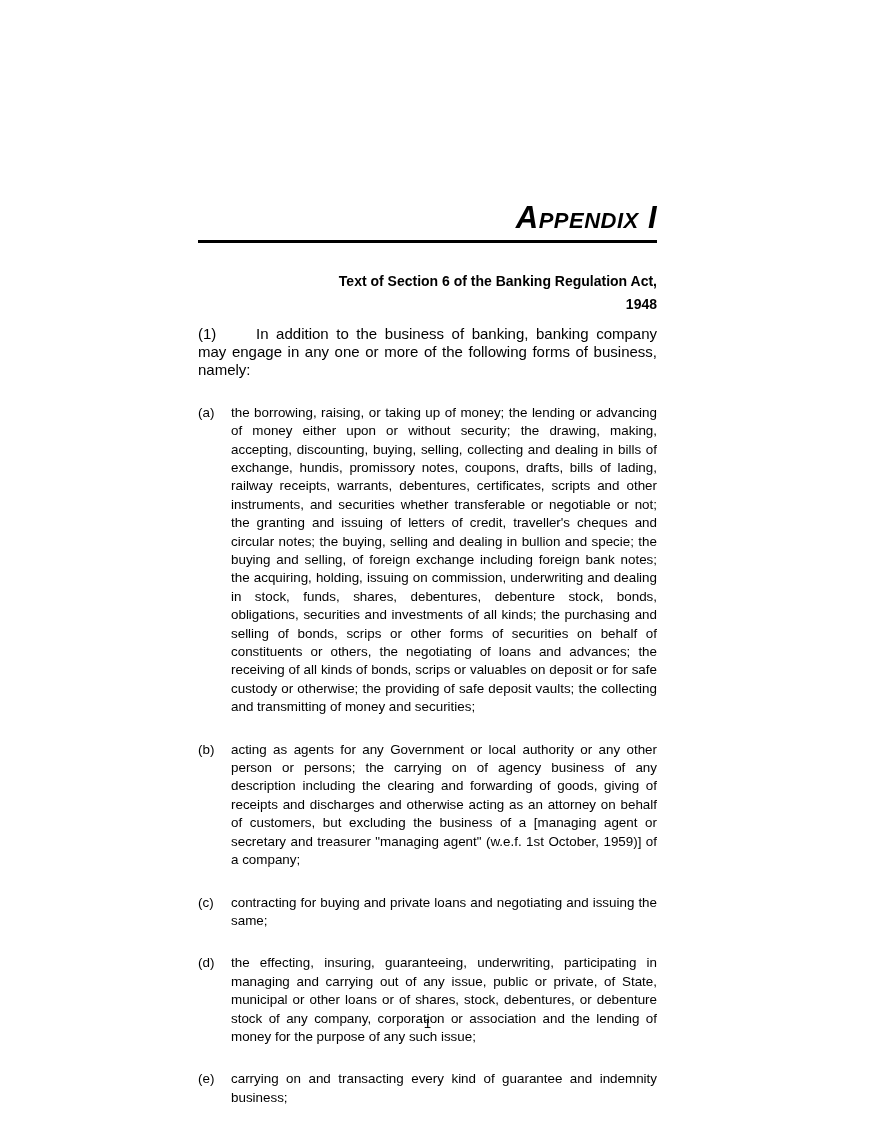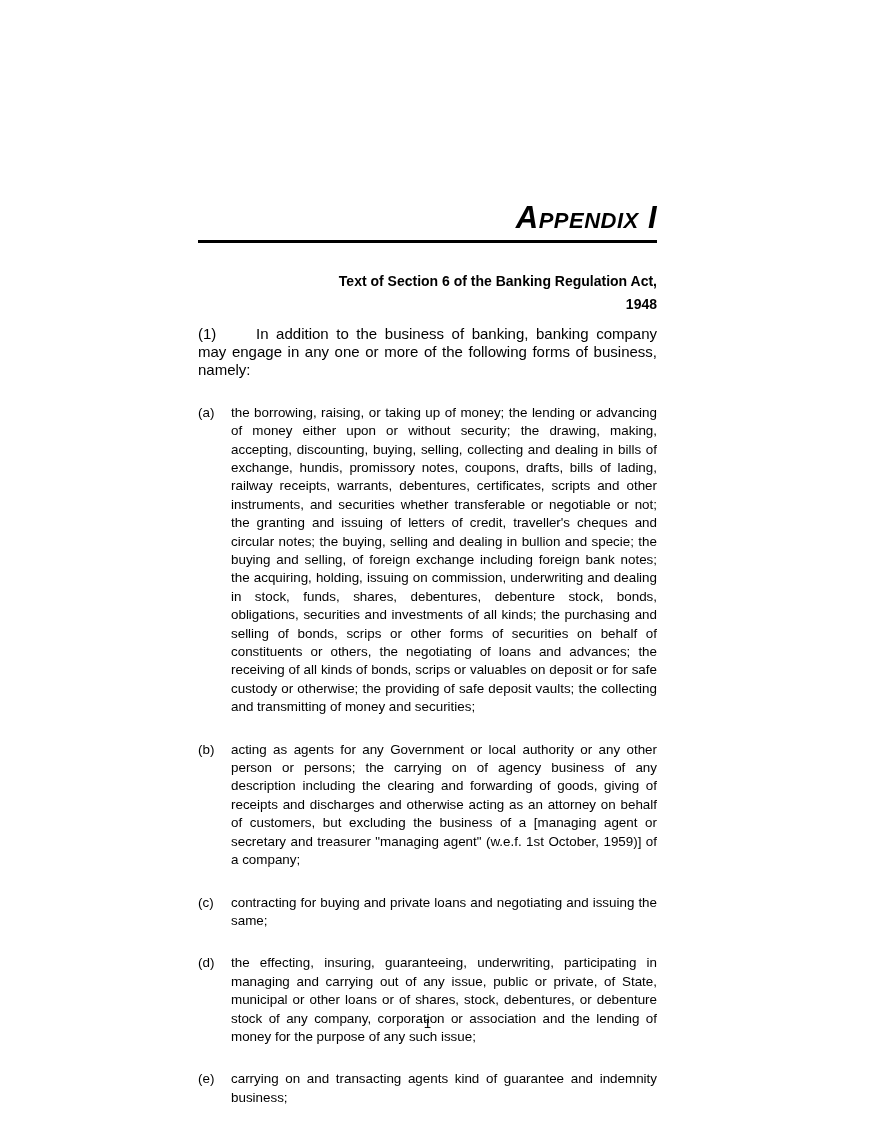--- a/index.html
+++ b/index.html
@@ -115,19 +115,19 @@
       <span class="clause-text">contracting for buying and private loans and negotiating and issuing the same;</span>
     </div>
 
     <div class="clause">
       <span class="clause-label">(d)</span>
       <span class="clause-text">the effecting, insuring, guaranteeing, underwriting, participating in managing and carrying out of any issue, public or private, of State, municipal or other loans or of shares, stock, debentures, or debenture stock of any company, corporation or association and the lending of money for the purpose of any such issue;</span>
     </div>
 
     <div class="clause">
       <span class="clause-label">(e)</span>
-      <span class="clause-text">carrying on and transacting agents kind of guarantee and indemnity business;</span>
+      <span class="clause-text">carrying on and transacting every kind of guarantee and indemnity business;</span>
     </div>
 
   </div>
 
   <div class="page-number">1</div>
 </div>
 
 </body></html>

